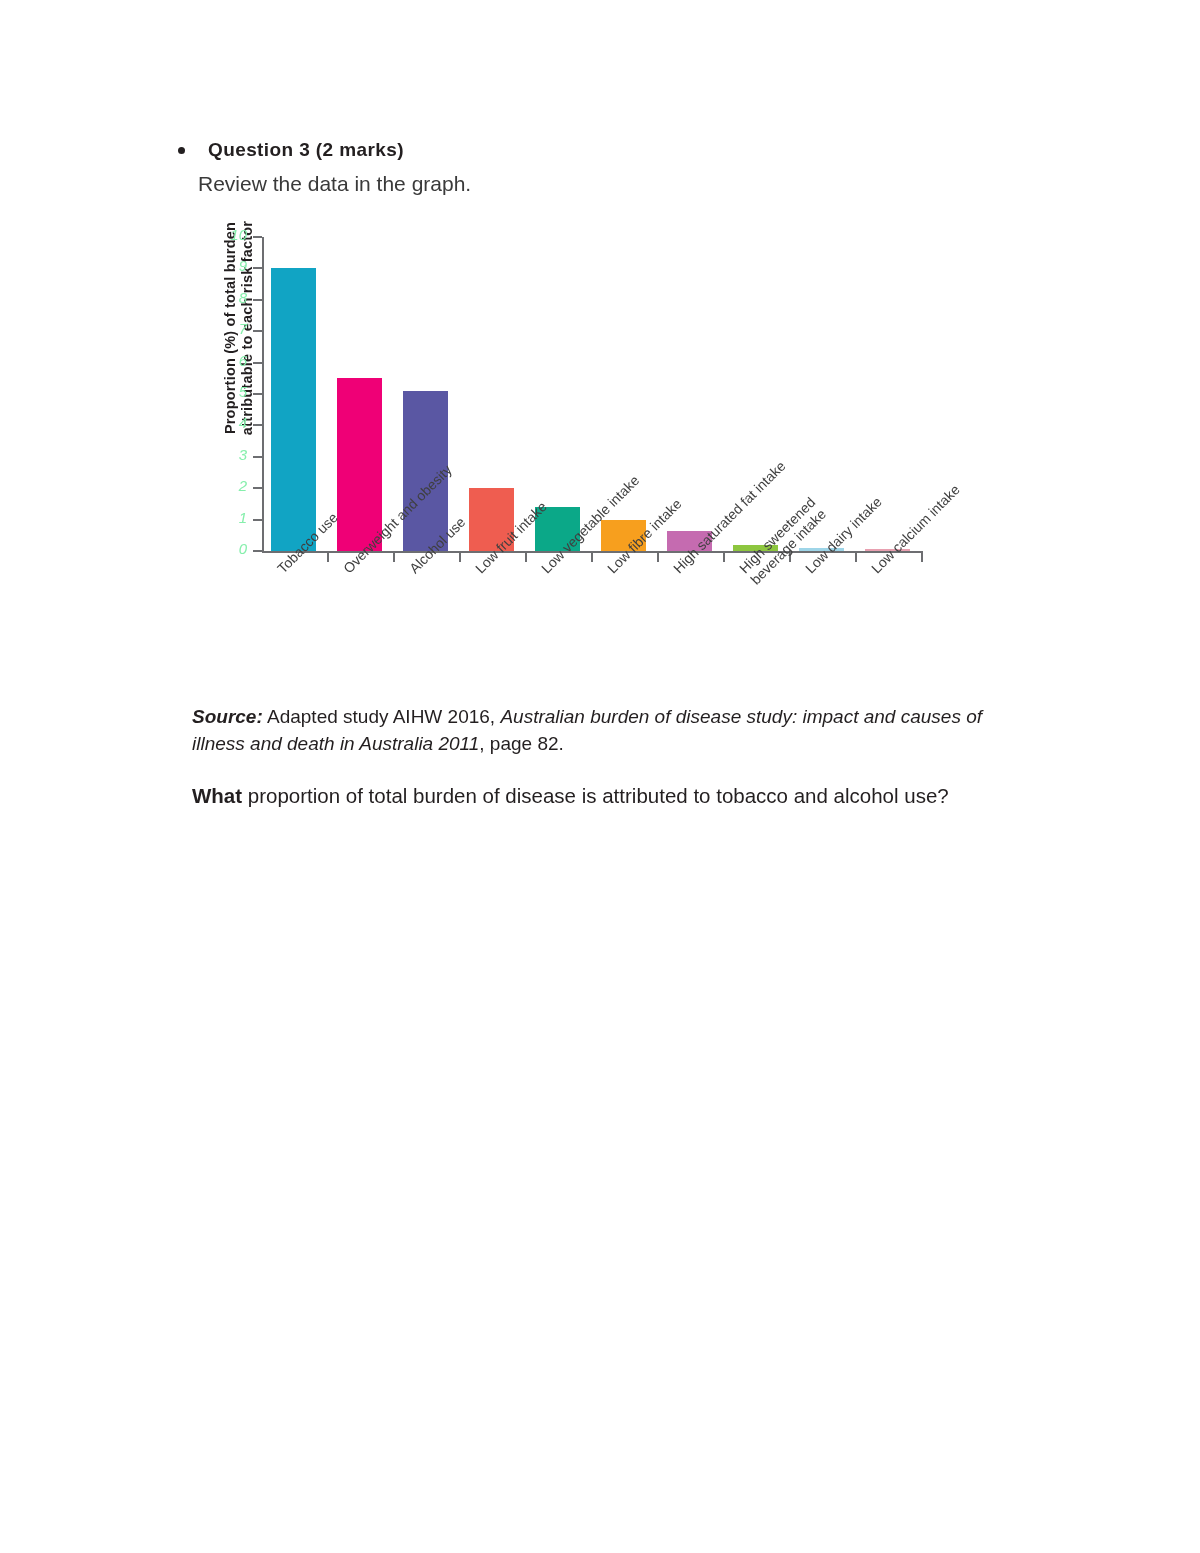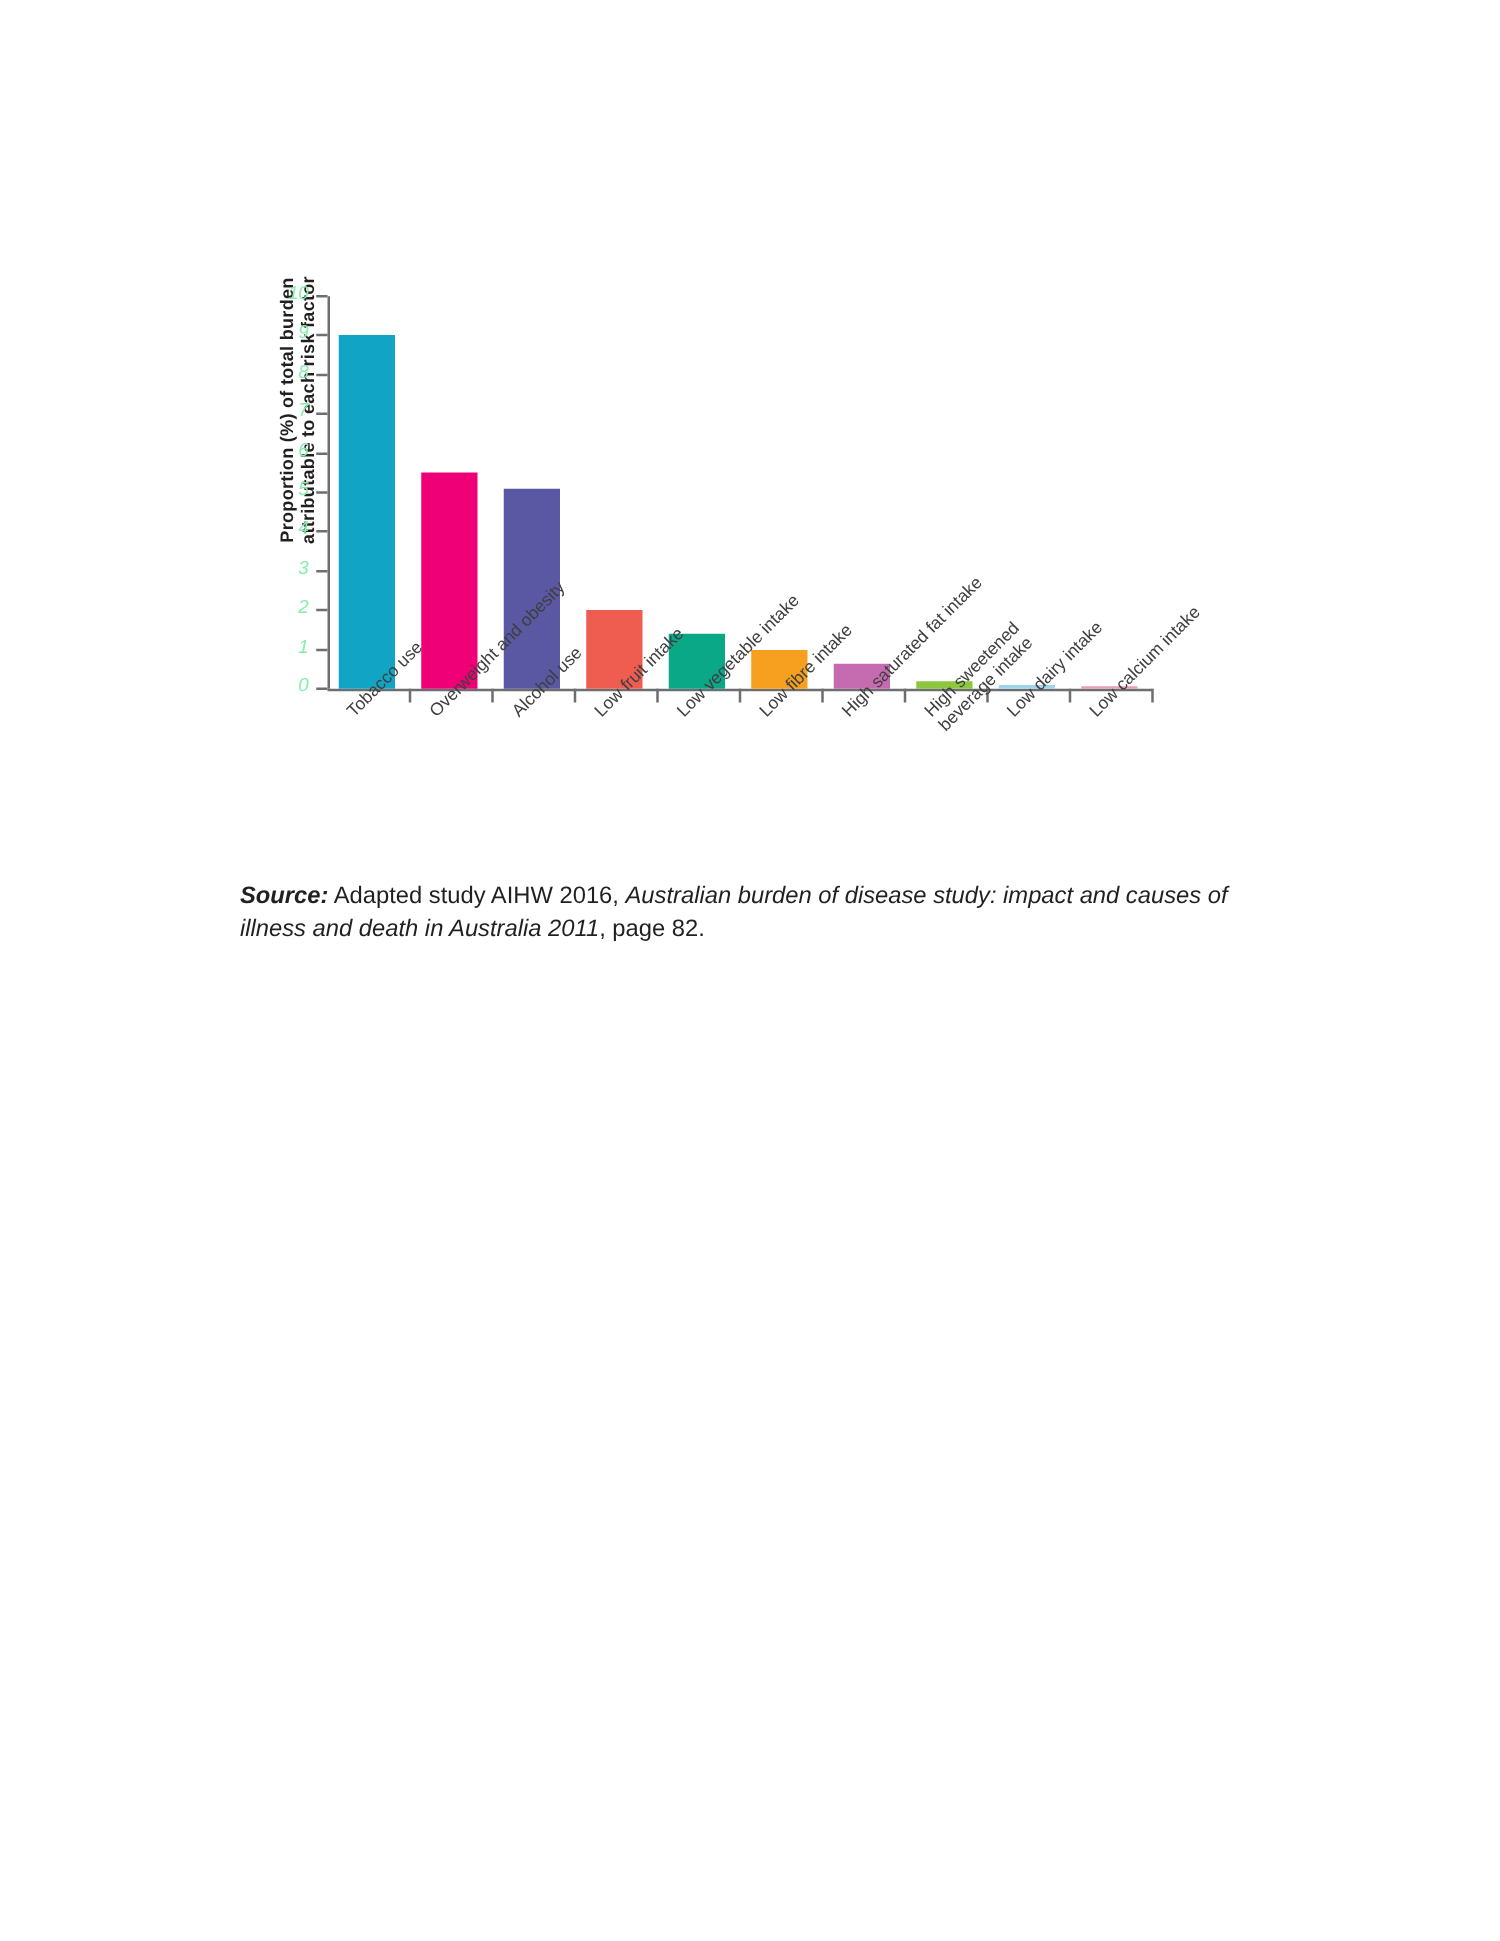--- a/index.html
+++ b/index.html
@@ -201,20 +201,27 @@
     line-height: 26px;
     color: #231f20;
   }
   .final-question .fq-bold { font-weight: bold; }
 </style>
 </head>
 <body>
 
 <div class="page">
 
+  <div class="question-block">
+    <div class="question-line">
+      <span class="bullet-dot"></span>
+      <span>Question 3 (2 marks)</span>
+    </div>
+    <div class="review-line">Review the data in the graph.</div>
+  </div>
 
   <div class="chart-figure">
     <div class="chart-area">
 
       <div class="y-axis-title">
         <span>Proportion (%) of total burden</span>
         <span>attributable to each risk factor</span>
       </div>
 
       <div class="plot">
@@ -313,14 +320,17 @@
         <div class="cat-label" style="left: 606px;"><span>Low calcium intake</span></div>
       </div>
   </div>
 
   <div class="source">
     <span class="src-label">Source:</span>
     <span>Adapted study AIHW 2016,</span>
     <span class="src-title">Australian burden of disease study: impact and causes of illness and death in Australia 2011</span><span>, page 82.</span>
   </div>
 
+  <div class="final-question">
+    <span class="fq-bold">What</span><span> proportion of total burden of disease is attributed to tobacco and alcohol use?</span>
+  </div>
 
 </div>
 
 </body></html>

